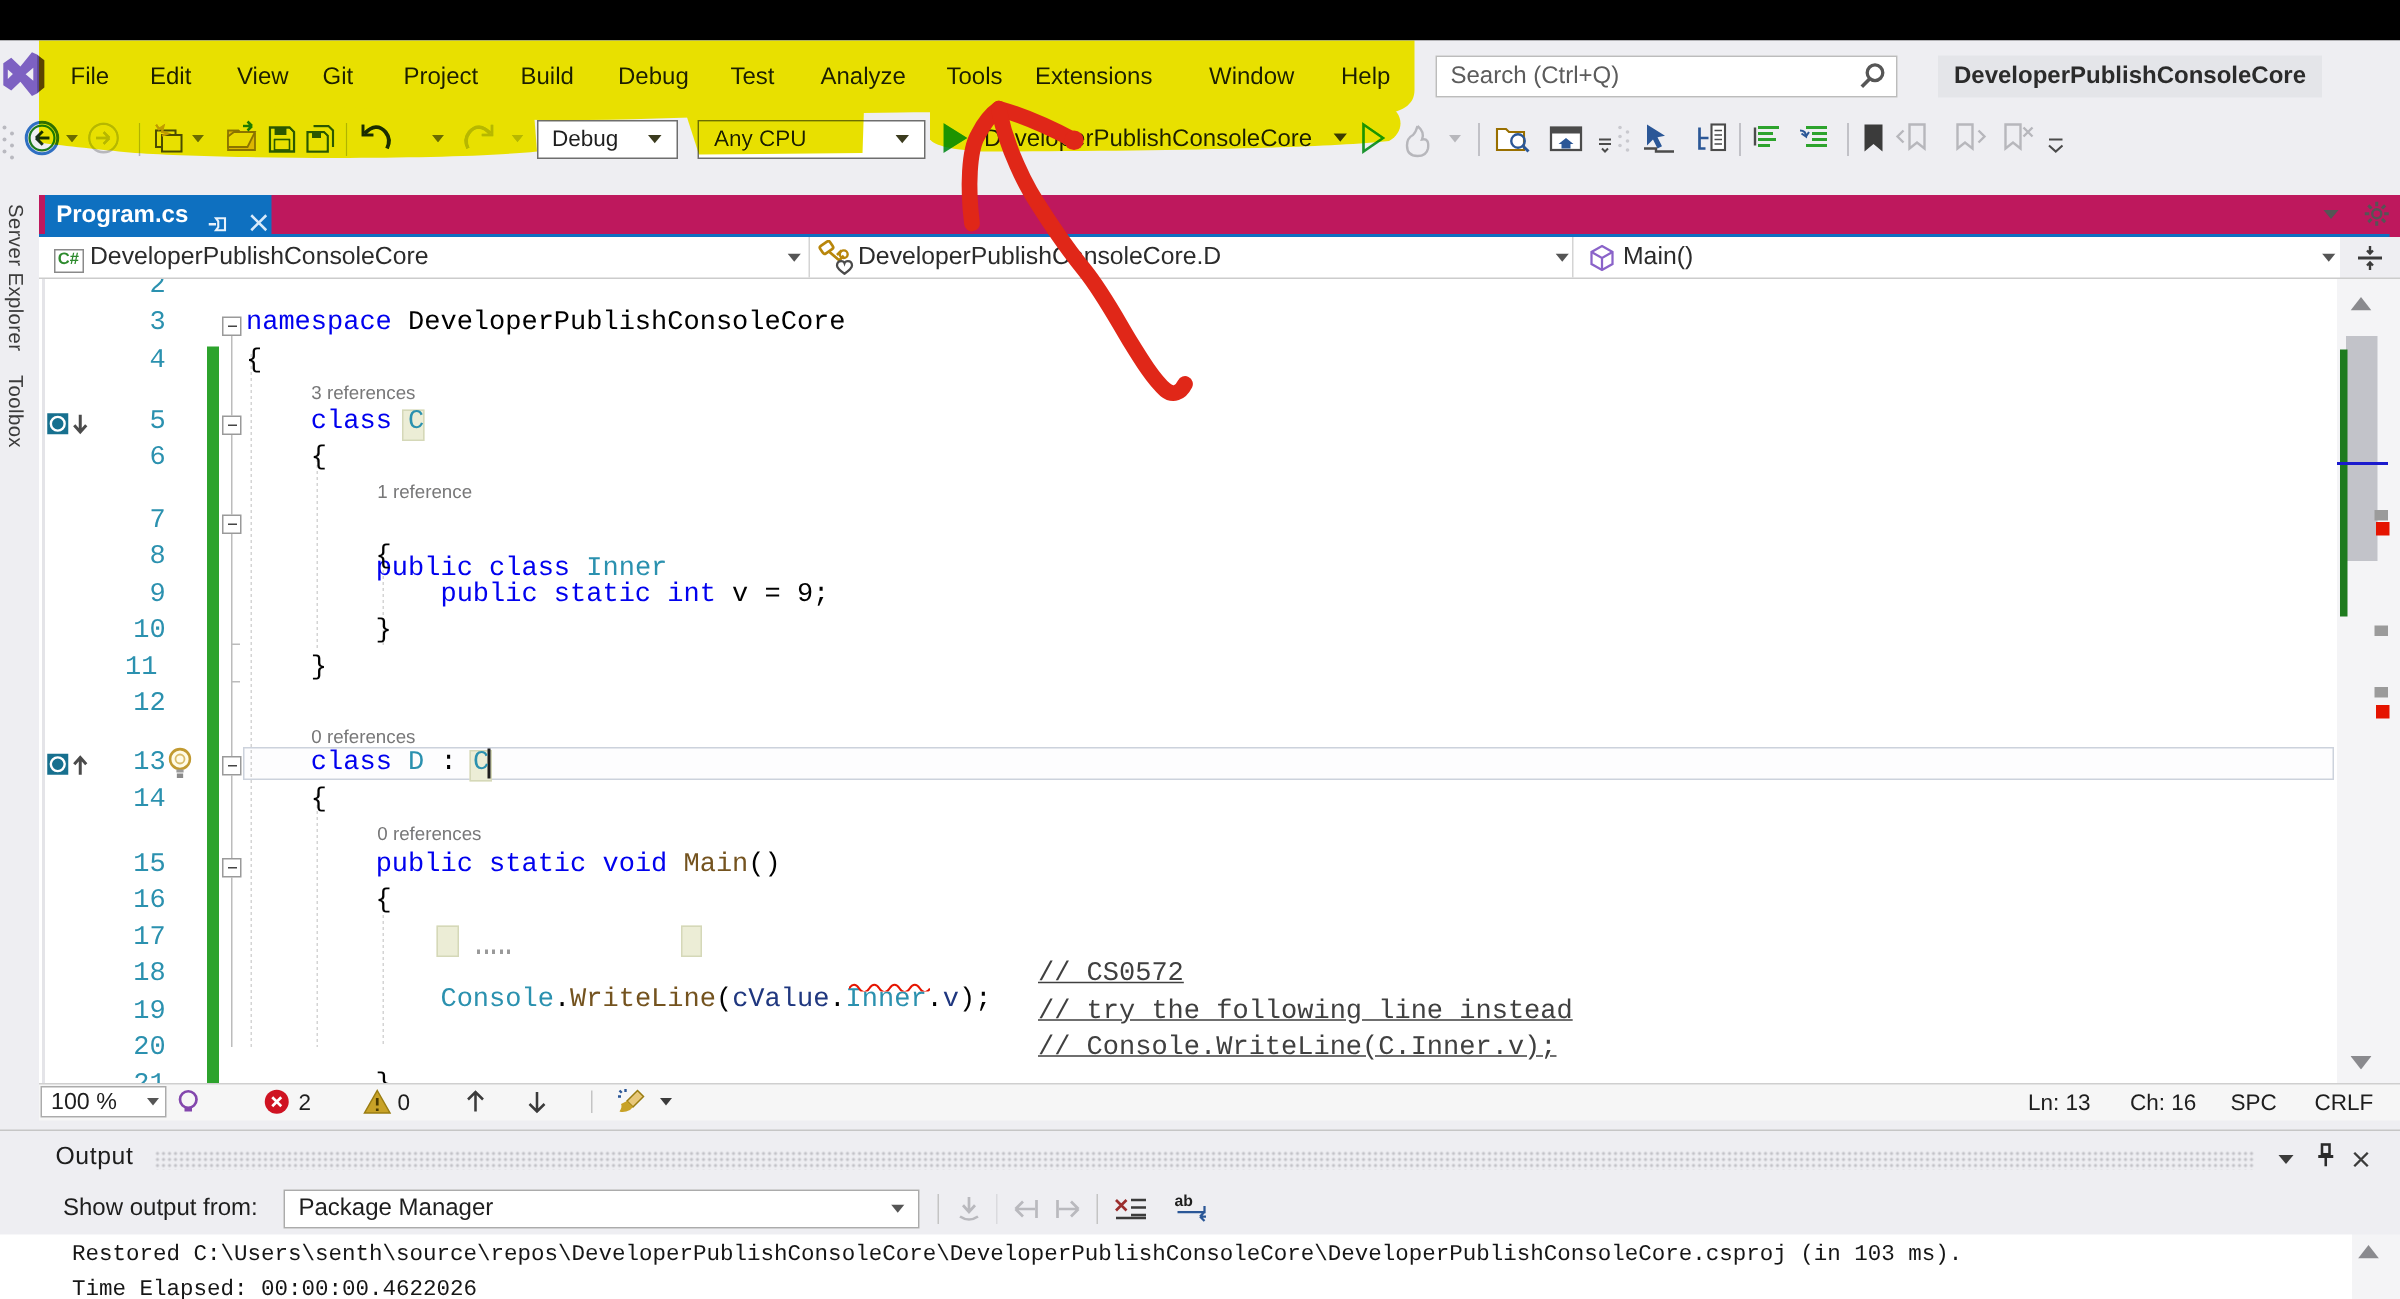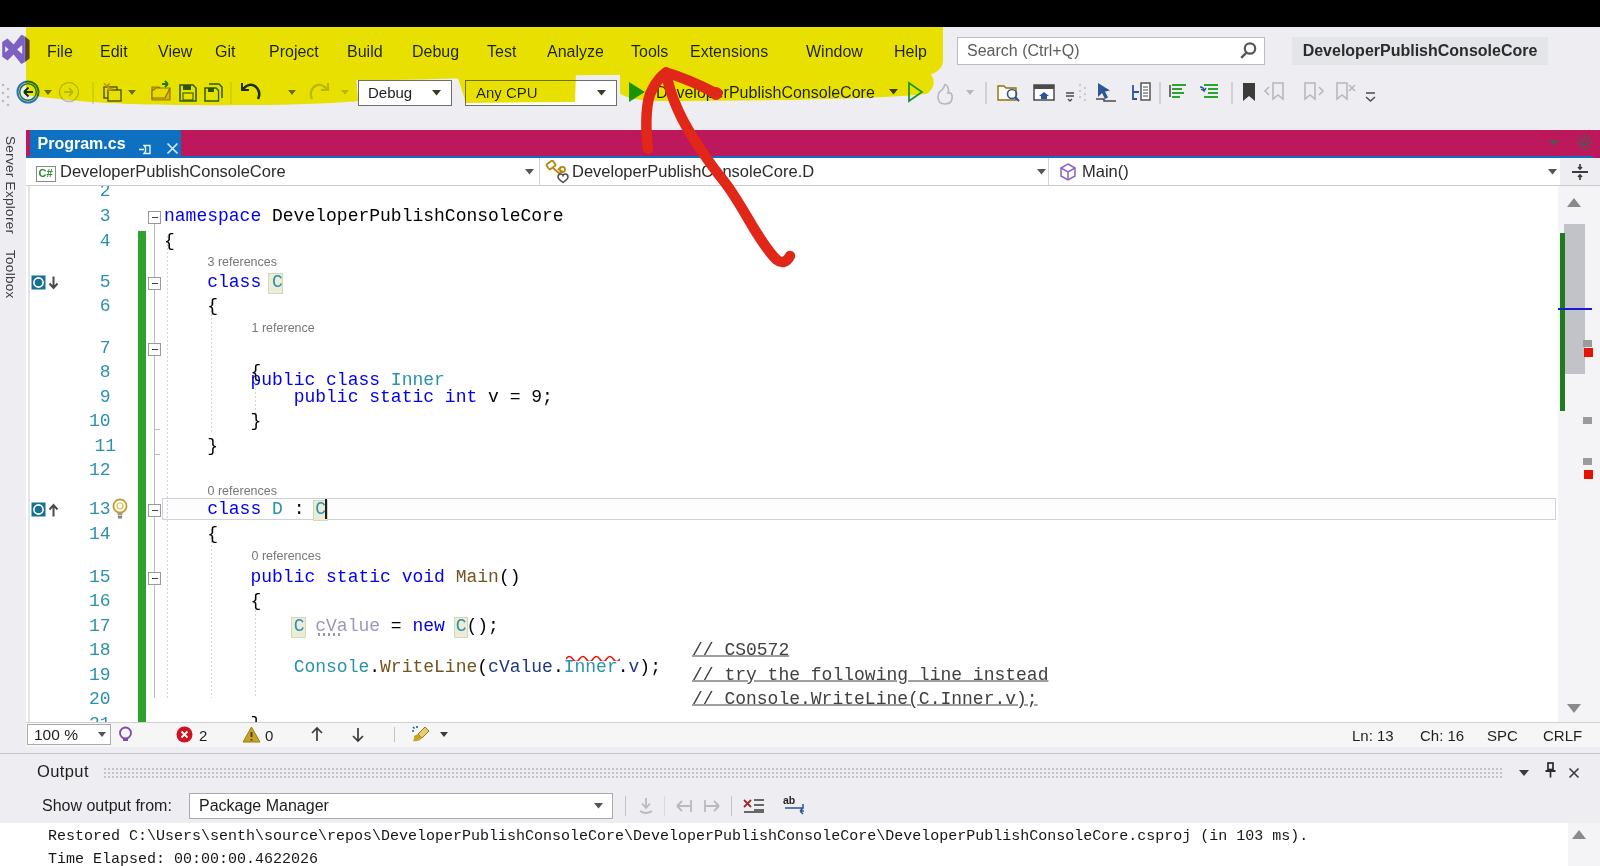--- a/index.html
+++ b/index.html
@@ -272,21 +272,21 @@
 
   <div class="num" style="left:40.5px;top:-5px;">2</div>
   <div class="num" style="left:40.5px;top:20px;">3</div>
   <div class="num" style="left:40.5px;top:44.5px;">4</div>
   <div class="num" style="left:40.5px;top:85.5px;">5</div>
   <div class="num" style="left:40.5px;top:110px;">6</div>
   <div class="num" style="left:40.5px;top:151.5px;">7</div>
   <div class="num" style="left:40.5px;top:176px;">8</div>
   <div class="num" style="left:40.5px;top:200.5px;">9</div>
   <div class="num" style="left:40.5px;top:225px;">10</div>
-  <div class="num" style="left:46px;top:249.5px;text-align:right;">11</div>
+  <div class="num" style="left:35px;top:249.5px;text-align:right;">11</div>
   <div class="num" style="left:40.5px;top:274px;">12</div>
   <div class="num" style="left:40.5px;top:313px;">13</div>
   <div class="num" style="left:40.5px;top:338px;">14</div>
   <div class="num" style="left:40.5px;top:380.5px;">15</div>
   <div class="num" style="left:40.5px;top:405px;">16</div>
   <div class="num" style="left:40.5px;top:429.5px;">17</div>
   <div class="num" style="left:40.5px;top:454px;">18</div>
   <div class="num" style="left:40.5px;top:478.5px;">19</div>
   <div class="num" style="left:40.5px;top:503px;">20</div>
   <div class="num" style="left:40.5px;top:527.5px;">21</div>
@@ -328,21 +328,20 @@
   <div class="cl" style="left:138px;top:200.5px;">            <span class="kw">public static int</span> v = 9;</div>
   <div class="cl" style="left:138px;top:225px;">        }</div>
   <div class="cl" style="left:138px;top:249.5px;">    }</div>
   <div class="cl" style="left:138px;top:274px;"></div>
   <div class="lens" style="left:181.5px;top:299px;">0 references</div>
   <div class="cl" style="left:138px;top:313px;">    <span class="kw">class</span> <span class="ty">D</span> : <span class="ty">C</span></div>
   <div class="cl" style="left:138px;top:338px;">    {</div>
   <div class="lens" style="left:225.5px;top:364px;">0 references</div>
   <div class="cl" style="left:138px;top:380.5px;">        <span class="kw">public static void</span> <span class="mt">Main</span>()</div>
   <div class="cl" style="left:138px;top:405px;">        {</div>
-  <div class="cl" style="left:138px;top:429.5px;">            <span class="ty">C</span> <span class="fade">cValue</span> = <span class="kw">new</span> <span class="ty">C</span>();</div>
   <div class="cl" style="left:138px;top:471px;">            <span class="ty">Console</span>.<span class="mt">WriteLine</span>(<span class="lv">cValue</span>.<span class="ty">Inner</span>.<span class="lv">v</span>);</div>
   <div class="cl" style="left:666px;top:454px;"><span class="cm">// CS0572</span></div>
   <div class="cl" style="left:666px;top:503px;"><span class="cm">// Console.WriteLine(C.Inner.v);</span></div>
   <div class="cl" style="left:666px;top:478.5px;"><span class="cm">// try the following line instead</span></div>
   <div class="cl" style="left:138px;top:527.5px;">        }</div>
 
   <svg class="abs" style="left:540px;top:469px;" width="54" height="6" viewBox="0 0 54 6">
     <path d="M0 4 q3.375 -5 6.75 0 t6.75 0 t6.75 0 t6.75 0 t6.75 0 t6.75 0 t6.75 0 t6.75 0" fill="none" stroke="#e51400" stroke-width="1.4"></path>
   </svg>
 

